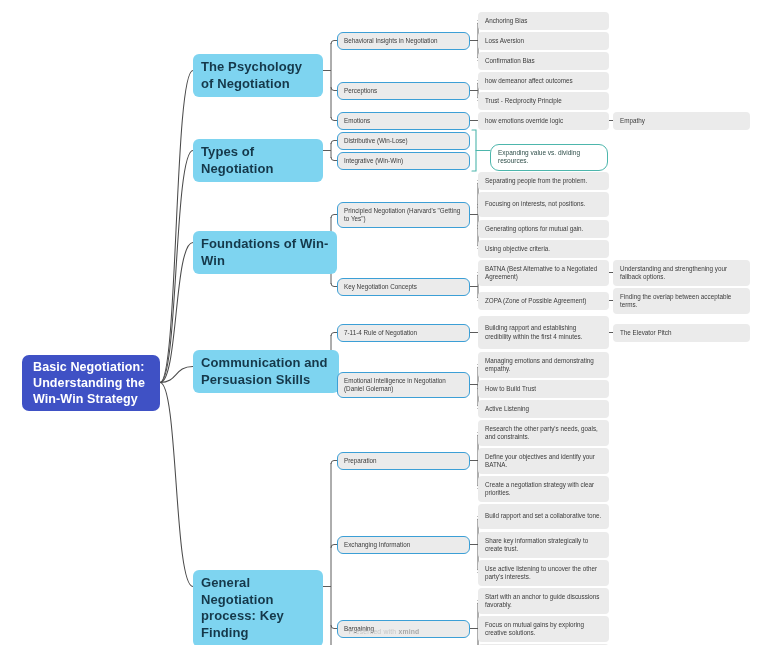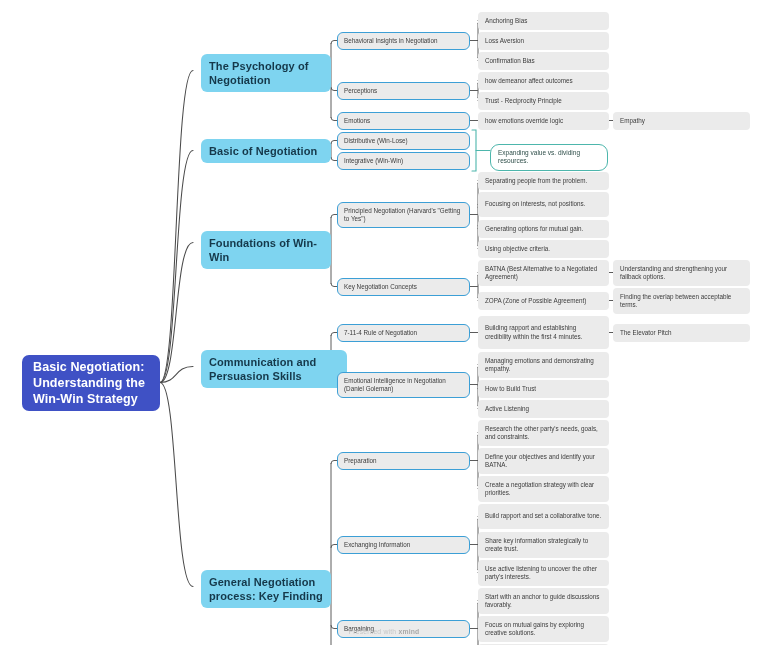--- a/index.html
+++ b/index.html
@@ -36,25 +36,24 @@
     font-size: 12.5px;
     font-weight: bold;
     padding: 9px 11px;
     letter-spacing: .1px;
   }
   
   .n-l1 {
     background: #7ed4f0;
     color: #15384a;
     border-radius: 6px;
-    font-size: 11px;
+    font-size: 13px;
     font-weight: bold;
     padding: 5px 8px;
     letter-spacing: .1px;
-    margin-left: 8px;
   }
   
   .n-l2 {
     background: #ebebeb;
     color: #3b3b3b;
     border: 1px solid #3c9fd6;
     border-radius: 6px;
     font-size: 6.3px;
     padding: 4px 6px;
   }
@@ -213,29 +212,29 @@
       <div class="node n-l2" style="left: 337px; top: 112px; width: 133px; min-height: 17px;">
         <span>Emotions</span>
       </div>
       <div class="node n-l3" style="left: 478px; top: 112px; width: 131px; min-height: 17px;">
         <span>how emotions override logic</span>
       </div>
       <div class="node n-l4" style="left: 613px; top: 112px; width: 137px; min-height: 17px;">
         <span>Empathy</span>
       </div>
       <div class="node n-l1" style="left: 193px; top: 139px; width: 130px; min-height: 23px;">
-        <span>Basic of Negotiation</span>
+        <span>Types of Negotiation</span>
       </div>
       <div class="node n-l2" style="left: 337px; top: 132px; width: 133px; min-height: 17px;">
         <span>Distributive (Win-Lose)</span>
       </div>
       <div class="node n-l2" style="left: 337px; top: 152px; width: 133px; min-height: 17px;">
         <span>Integrative (Win-Win)</span>
       </div>
-      <div class="node n-l1" style="left: 193px; top: 231px; width: 130px; min-height: 23px;">
+      <div class="node n-l1" style="left: 193px; top: 231px; width: 144px; min-height: 23px;">
         <span>Foundations of Win-Win</span>
       </div>
       <div class="node n-l2" style="left: 337px; top: 202px; width: 133px; min-height: 25px;">
         <span>Principled Negotiation (Harvard's "Getting to Yes")</span>
       </div>
       <div class="node n-l3" style="left: 478px; top: 172px; width: 131px; min-height: 17px;">
         <span>Separating people from the problem.</span>
       </div>
       <div class="node n-l3" style="left: 478px; top: 192px; width: 131px; min-height: 25px;">
         <span>Focusing on interests, not positions.</span>

